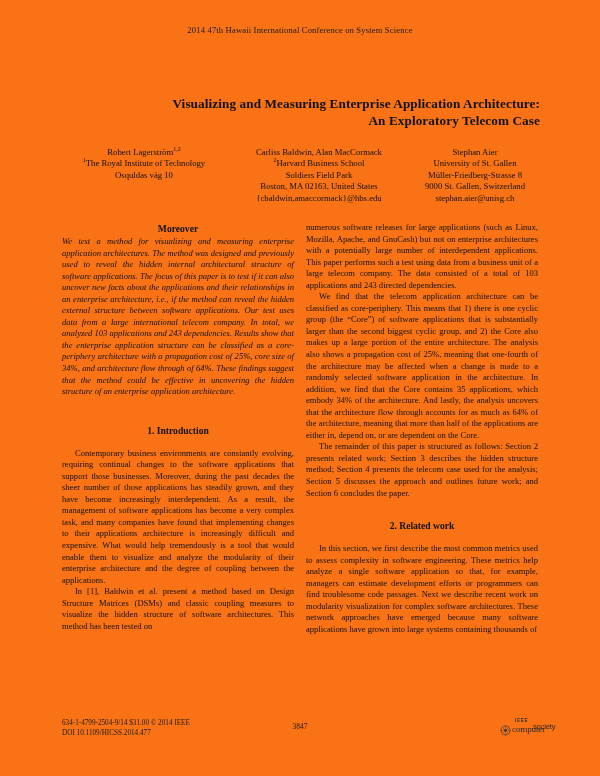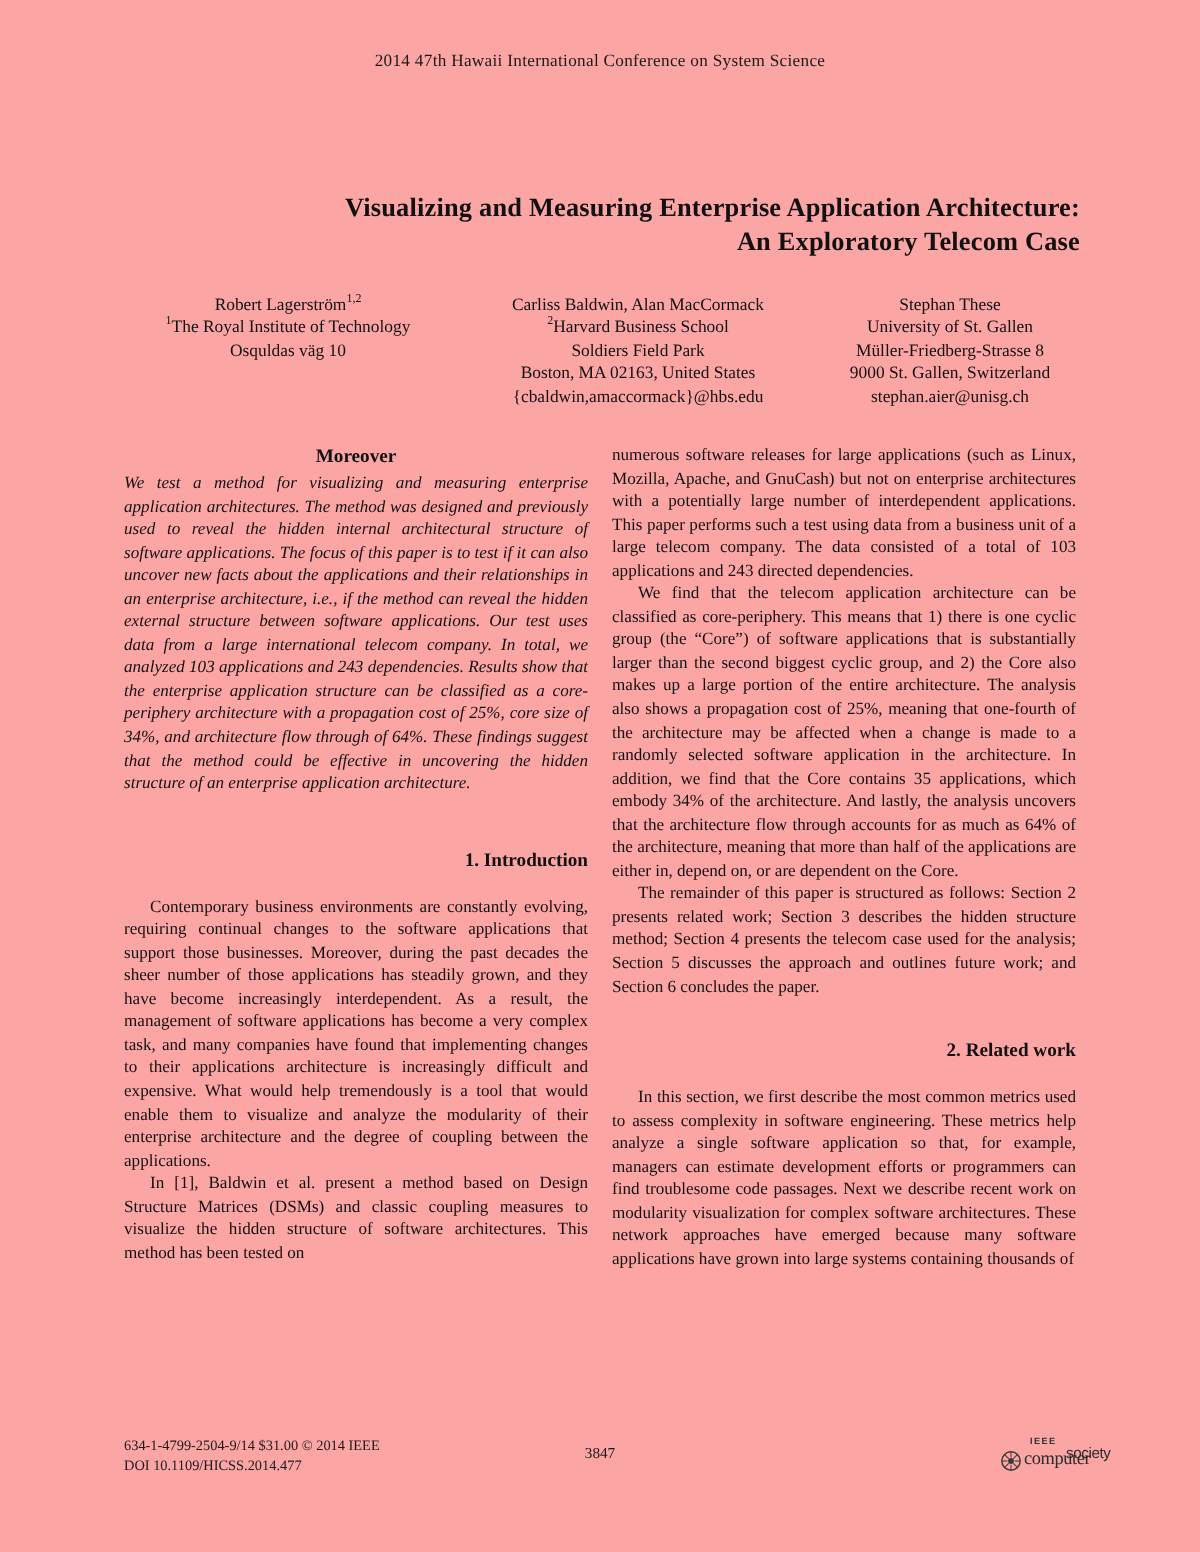--- a/index.html
+++ b/index.html
@@ -14,21 +14,21 @@
     position: relative;
     font-family: "Liberation Serif", "DejaVu Serif", serif;
     color: #111111;
     overflow: hidden;
   }
   .page {
     position: absolute;
     left: 0; top: 0;
     width: 600px;
     height: 776px;
-    background: #fca5a5;
+    background: #f97316;
   }
 
   
   .running-head {
     position: absolute;
     left: 0; top: 25px;
     width: 600px;
     text-align: center;
     font-size: 8.6px;
     letter-spacing: 0.15px;
@@ -88,21 +88,21 @@
   .head-center {
     text-align: center;
     font-weight: bold;
     font-size: 9.6px;
     margin: 0 0 1px 0;
     line-height: 13px;
   }
   .head-section {
     font-weight: bold;
     font-size: 9.6px;
-    text-align: right;
+    text-align: center;
     margin: 0;
     line-height: 13px;
   }
   p {
     margin: 0;
     text-indent: 13px;
     text-align: justify;
   }
   p.noindent { text-indent: 0; }
   .abstract-body {
@@ -190,21 +190,21 @@
 
     <div class="author-col c2">
       <div class="author-line"><span>Carliss Baldwin, Alan MacCormack</span><sup></sup></div>
       <div class="author-line"><sup>2</sup><span>Harvard Business School</span></div>
       <div class="author-line">Soldiers Field Park</div>
       <div class="author-line">Boston, MA 02163, United States</div>
       <div class="author-line">{cbaldwin,amaccormack}@hbs.edu</div>
     </div>
 
     <div class="author-col c3">
-      <div class="author-line"><span>Stephan These</span><sup></sup></div>
+      <div class="author-line"><span>Stephan Aier</span><sup></sup></div>
       <div class="author-line"><sup></sup><span>University of St. Gallen</span></div>
       <div class="author-line">Müller-Friedberg-Strasse 8</div>
       <div class="author-line">9000 St. Gallen, Switzerland</div>
       <div class="author-line">stephan.aier@unisg.ch</div>
     </div>
 
   </div>
 
   <div class="col left">
     <div class="head-center">Moreover</div>

